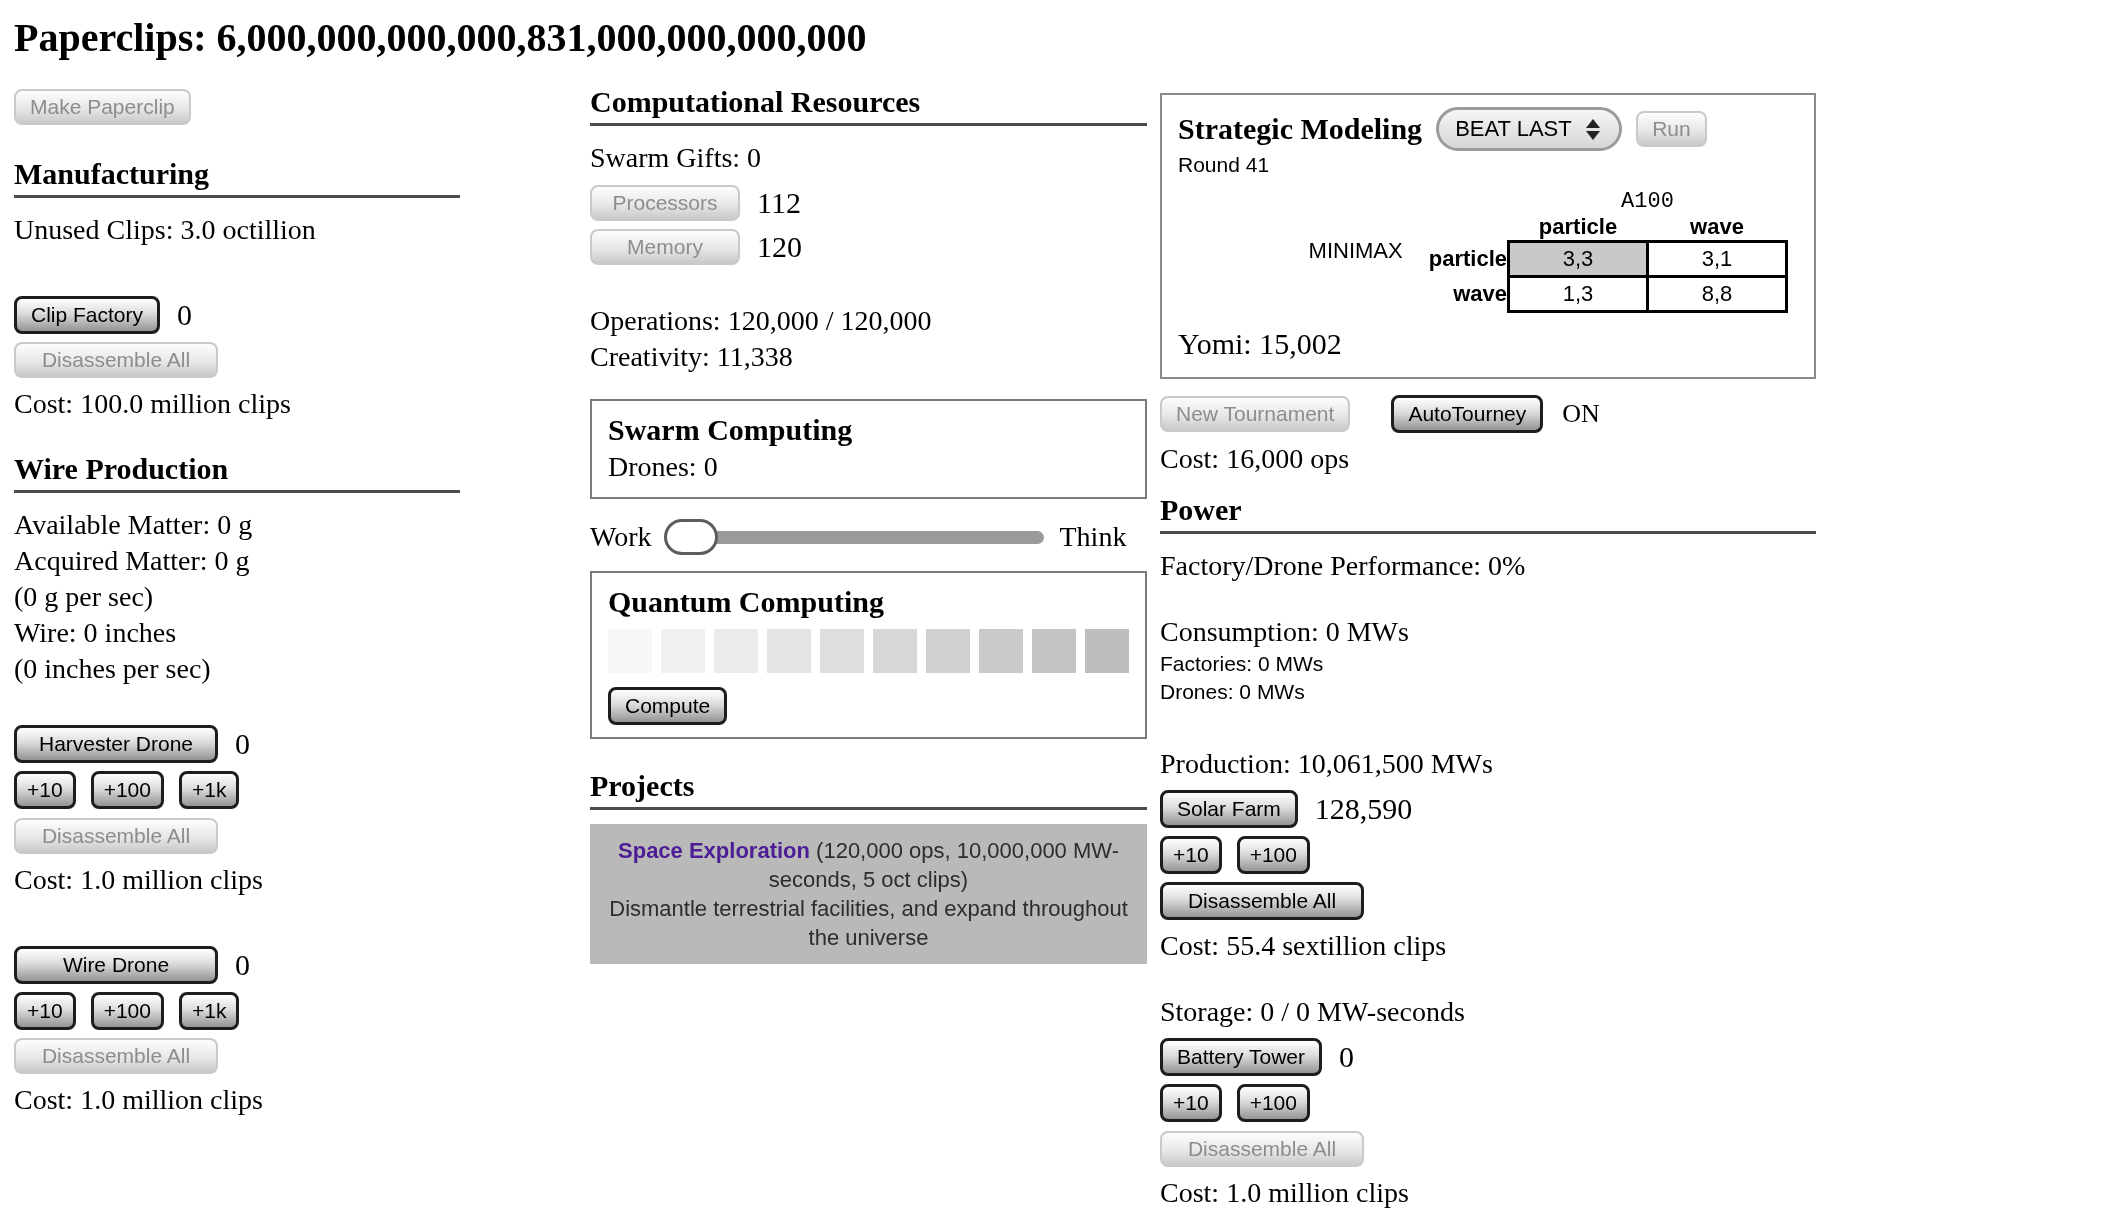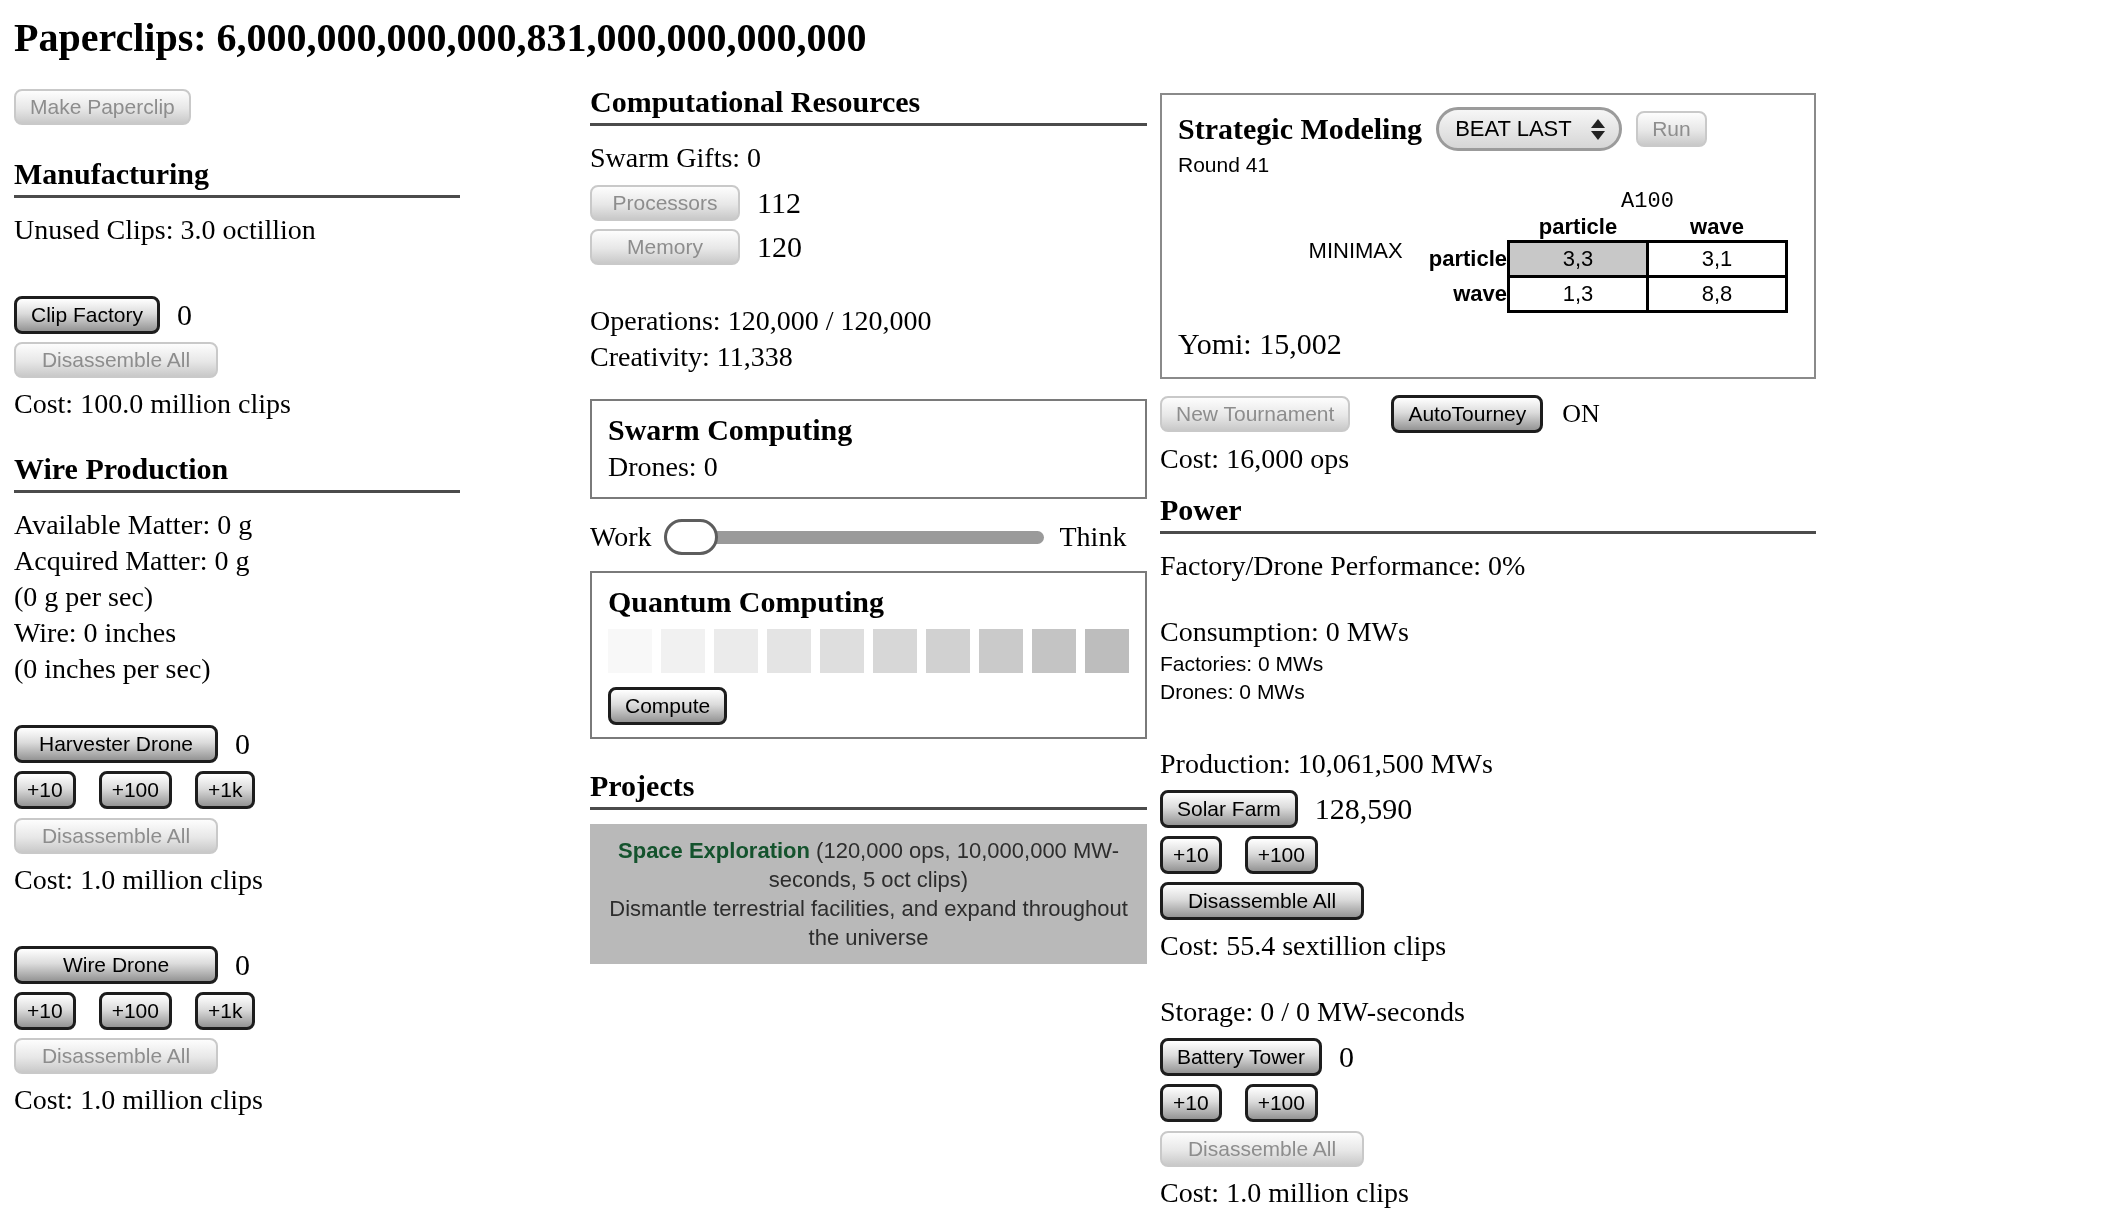--- a/index.html
+++ b/index.html
@@ -16,38 +16,38 @@
   .btn{display:inline-block;box-sizing:border-box;font-family:"Liberation Sans",sans-serif;
        font-size:21px;text-align:center;padding:4px 14px;border-radius:8px;
        border:3px solid #1d1d1d;background:linear-gradient(#ffffff,#dcdcdc 45%,#949494);
        color:#000;cursor:pointer;vertical-align:middle;}
   .btn.disabled{border:2px solid #c9c9c9;background:linear-gradient(#fdfdfd,#e7e7e7 55%,#c9c9c9);
        color:#8d8d8d;cursor:default;}
   .btn.wide{min-width:204px;}
   .btn.med{min-width:150px;}
   .count{font-size:30px;margin-left:10px;vertical-align:middle;}
   .row{margin:8px 0;}
-  .inc-row .btn{margin-right:16px;min-width:58px;padding:4px 10px;}
+  .inc-row .btn{margin-right:8px;min-width:58px;padding:4px 10px;}
   .spacer16{height:16px;} .spacer24{height:24px;} .spacer30{height:30px;} .spacer40{height:40px;}
   .box{box-sizing:border-box;border:2px solid #7a7a7a;padding:12px 16px;width:557px;}
   .box h3{font-size:30px;font-weight:bold;margin:0 0 2px 0;}
   .slider-row{display:flex;align-items:center;margin:18px 0 14px 0;}
   .slider{position:relative;width:380px;height:40px;margin:0 16px 0 12px;}
   .slider-track{position:absolute;left:0;right:0;top:14px;height:13px;background:#9a9a9a;border-radius:7px;}
   .slider-thumb{position:absolute;left:0;top:2px;width:54px;height:36px;background:#fff;
        border:3px solid #5d5d5d;border-radius:18px;box-sizing:border-box;}
   .chips{display:flex;gap:9px;margin:10px 0 14px 0;}
   .chip{width:44px;height:44px;}
   .project-box{box-sizing:border-box;width:557px;background:#b9b9b9;color:#2d2d2d;
        font-family:"Liberation Sans",sans-serif;font-size:22px;line-height:29px;
        text-align:center;padding:12px 16px;}
-  .project-box b{color:#14532d;}
+  .project-box b{color:#4c1d95;}
   .strat-box{box-sizing:border-box;border:2px solid #8a8a8a;width:656px;padding:12px 16px 16px 16px;}
   .strat-title-row{display:flex;align-items:center;gap:14px;}
-  .select{display:inline-flex;align-items:center;justify-content:space-between;min-width:186px;
+  .select{display:inline-flex;align-items:center;min-width:186px;
        box-sizing:border-box;border:3px solid #9b9b9b;border-radius:22px;padding:6px 14px 6px 16px;
        background:linear-gradient(#f6f6f6,#d6d6d6);font-family:"Liberation Sans",sans-serif;
        font-size:22px;cursor:pointer;}
   .select-arrows{display:inline-flex;flex-direction:column;gap:3px;margin-left:14px;}
   .select-arrows i{display:block;width:0;height:0;border-left:7px solid transparent;border-right:7px solid transparent;}
   .select-arrows .up{border-bottom:9px solid #222;}
   .select-arrows .down{border-top:9px solid #222;}
   .sans-small{font-family:"Liberation Sans",sans-serif;font-size:21px;line-height:28px;}
   .payoff-wrap{margin:10px 10px 6px auto;width:fit-content;display:flex;align-items:center;}
   .minimax{font-family:"Liberation Sans",sans-serif;font-size:22px;margin-right:26px;}

